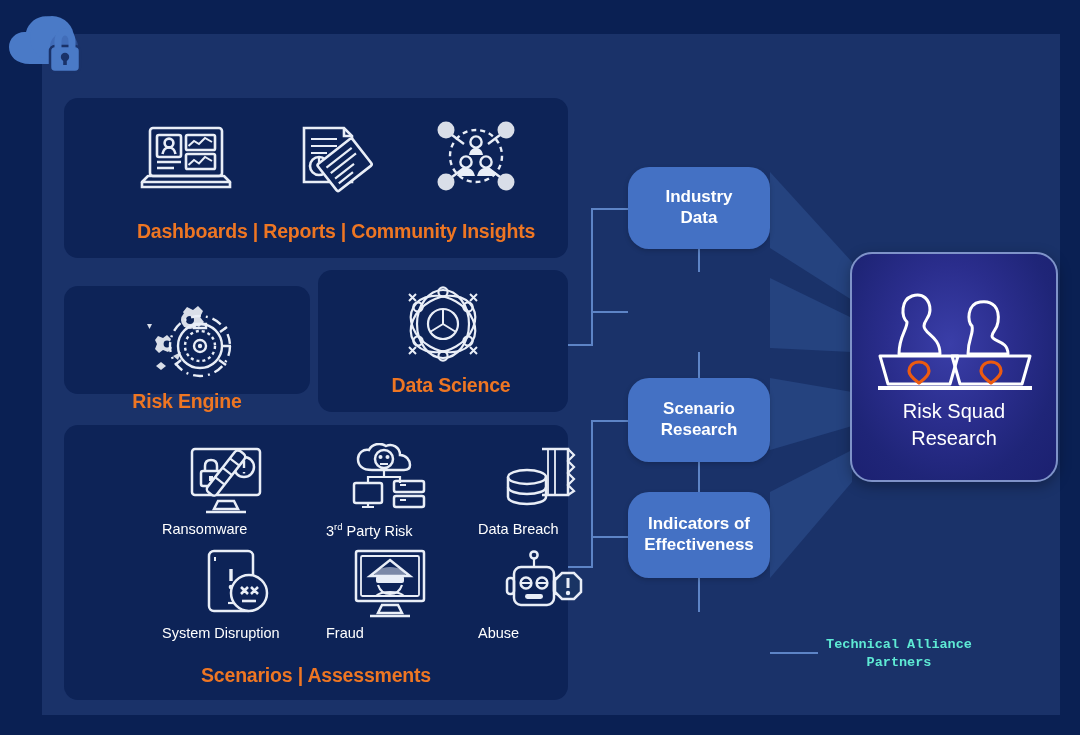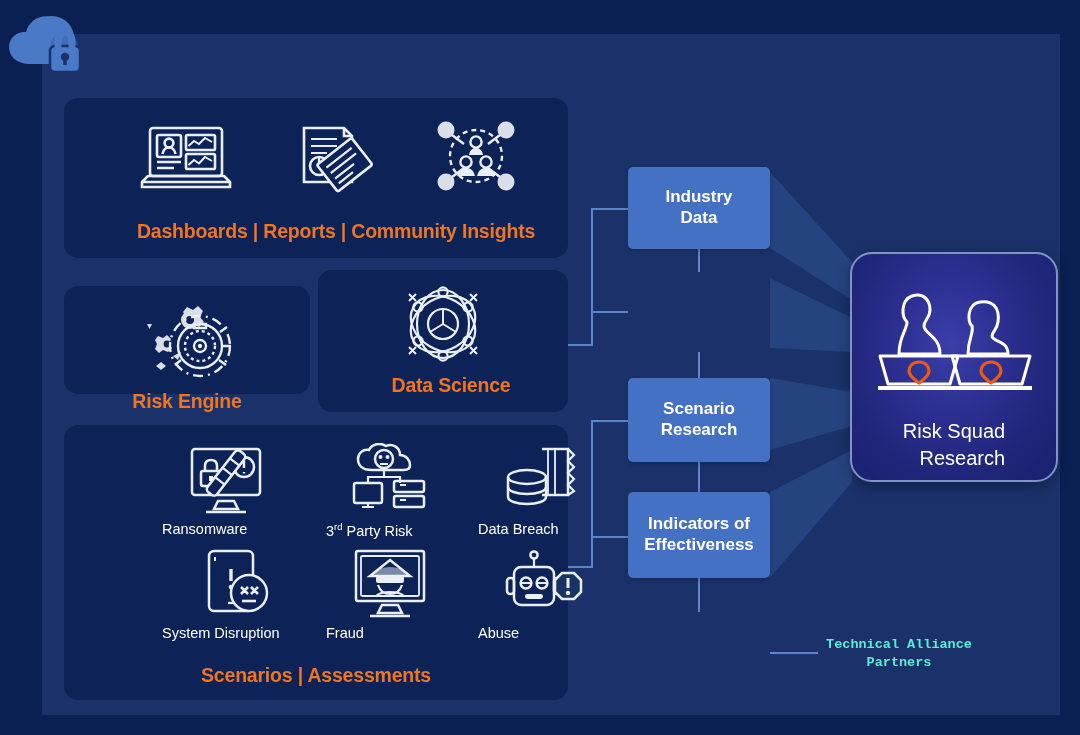--- a/index.html
+++ b/index.html
@@ -45,21 +45,21 @@
   }
 
   
   .icell { position: absolute; text-align: center; }
   .icell svg { display: block; margin: 0 auto; }
 
   
   .stagebox {
     position: absolute;
     background: #4471c4;
-    border-radius: 5px;
+    border-radius: 21px;
     color: #ffffff;
     font-weight: bold;
     font-size: 17px;
     line-height: 1.22;
     display: flex; align-items: center; justify-content: center;
     text-align: center;
     box-shadow: 0 2px 5px rgba(0,0,0,.18);
   }
   .connbox {
     position: absolute;
@@ -79,21 +79,21 @@
     border-radius: 22px;
     background: radial-gradient(ellipse at 48% 40%, #3a3ea8 0%, #2a2d8c 42%, #1f2578 72%, #1b2070 100%);
     border: 2px solid #7f93c9;
     display: flex; flex-direction: column;
     align-items: center; justify-content: flex-start;
     padding-top: 24px;
     box-shadow: 0 4px 14px rgba(0,0,0,.3);
   }
   .hero-label {
     color: #ffffff; font-size: 20px; line-height: 1.35;
-    text-align: right; margin-top: 20px;
+    text-align: center; 
   }
 
   
   .flow { position: absolute; left: 0; top: 0; width: 1080px; height: 735px; pointer-events: none; }
 
   .tap {
     position: absolute; left: 824px; top: 636px; width: 150px;
     color: #5eead4; font-weight: bold; font-size: 13.5px;
     line-height: 1.3; text-align: center; font-family: Liberation Mono, monospace;
   }

